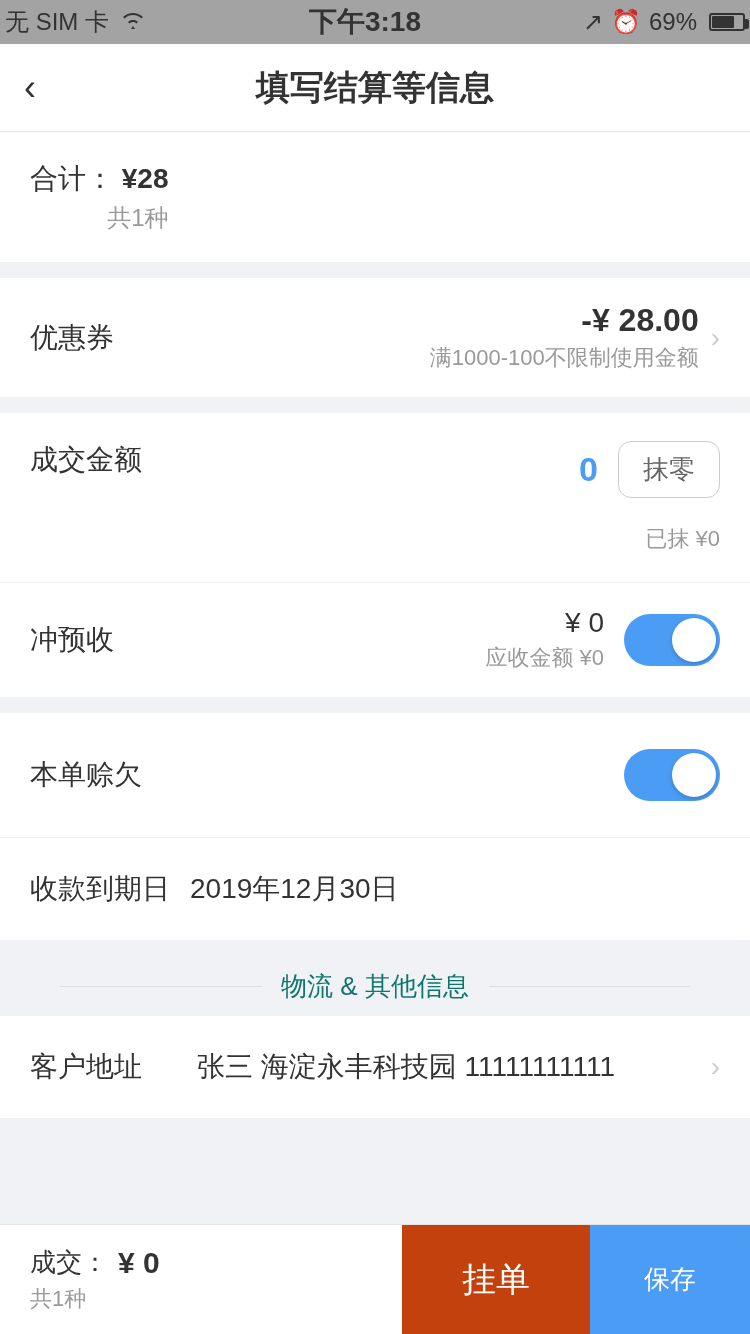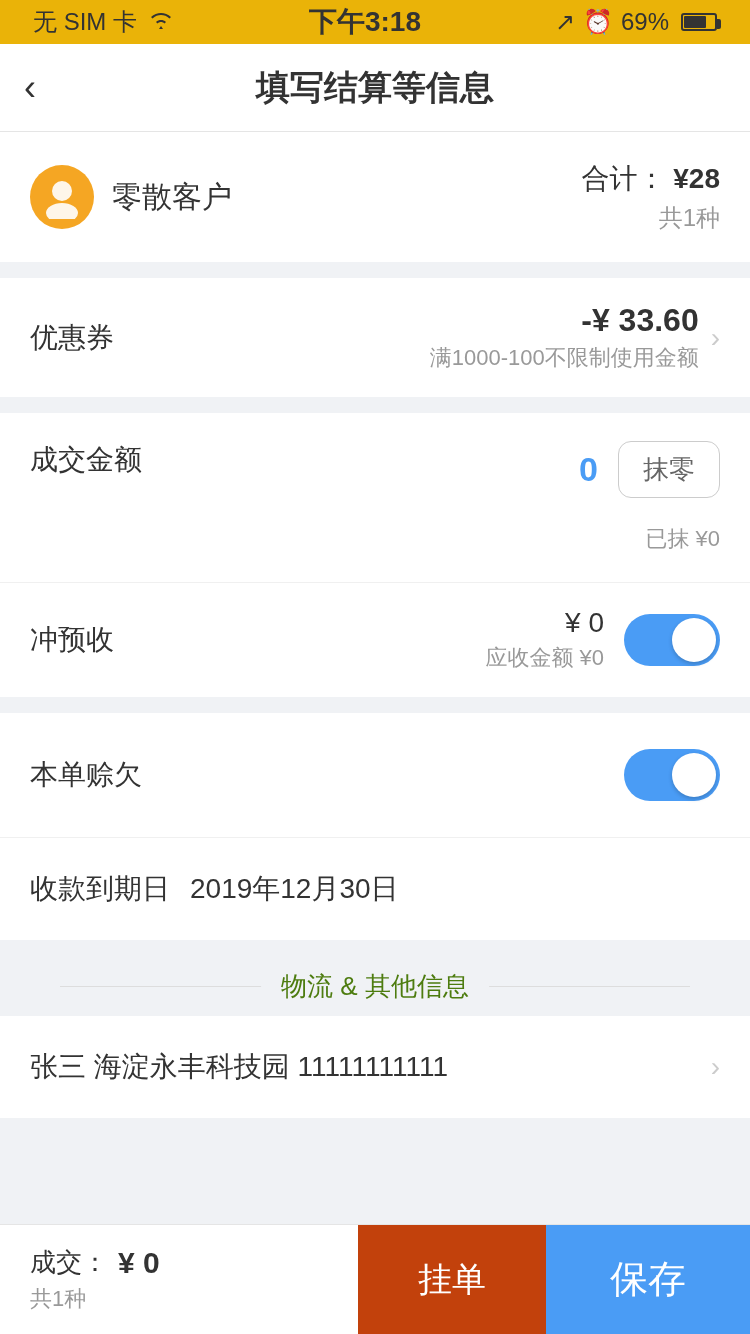--- a/index.html
+++ b/index.html
@@ -10,25 +10,25 @@
       background: #f0f2f5;
       font-family: -apple-system, 'PingFang SC', 'Helvetica Neue', Arial, sans-serif;
       font-size: 28px;
       color: #333;
       position: relative;
     }
 
     
     .status-bar {
       height: 44px;
-      background: #eab308;
-      display: flex;
-      align-items: center;
-      justify-content: space-between;
-      padding: 0 33px;
+      background: #a3a3a3;
+      display: flex;
+      align-items: center;
+      justify-content: space-between;
+      padding: 0 5px;
       font-size: 24px;
       font-weight: 500;
     }
     .status-left { display: flex; align-items: center; gap: 10px; }
     .status-center { font-size: 28px; font-weight: 600; }
     .status-right { display: flex; align-items: center; gap: 8px; font-size: 24px; }
 
     
     .nav-bar {
       height: 88px;
@@ -178,33 +178,33 @@
       margin: 0 30px;
     }
     .divider-text {
       position: absolute;
       top: 50%;
       left: 50%;
       transform: translate(-50%, -50%);
       background: #f0f2f5;
       padding: 0 20px;
       font-size: 26px;
-      color: #4d7c0f;
+      color: #0f766e;
       white-space: nowrap;
     }
 
     
     .address-row {
       padding: 32px 30px;
       display: flex;
       align-items: center;
       justify-content: space-between;
     }
     .address-label { font-size: 28px; color: #333; flex-shrink: 0; margin-right: 20px; }
-    .address-value { font-size: 28px; color: #333; flex: 1; }
+    .address-value { font-size: 28px; color: #333; flex: 1; margin-left: 35px; }
 
     
     .bottom-bar {
       position: fixed;
       bottom: 0;
       left: 0;
       width: 750px;
       height: 110px;
       background: #fff;
       display: flex;
@@ -225,27 +225,27 @@
       background: #c2410c;
       display: flex;
       align-items: center;
       justify-content: center;
       font-size: 34px;
       color: #fff;
       font-weight: 500;
       cursor: pointer;
     }
     .btn-save {
-      width: 204px;
+      width: 160px;
       height: 110px;
       background: #4a9cf5;
       display: flex;
       align-items: center;
       justify-content: center;
-      font-size: 38px;
+      font-size: 26px;
       color: #fff;
       font-weight: 500;
       cursor: pointer;
     }
     .battery { display: inline-block; width: 36px; height: 18px; border: 2px solid #333; border-radius: 3px; position: relative; margin-left: 4px; }
     .battery::after { content: ''; position: absolute; right: -6px; top: 4px; width: 4px; height: 10px; background: #333; border-radius: 0 2px 2px 0; }
     .battery-fill { position: absolute; left: 1px; top: 1px; bottom: 1px; width: 69%; background: #333; border-radius: 1px; }
   </style>
 </head>
 <body>
@@ -274,45 +274,36 @@
 
 <div class="nav-bar">
   <div class="nav-back">‹</div>
   <div class="nav-title">填写结算等信息</div>
 </div>
 
 <div class="content">
 
   <div class="card">
     <div class="customer-row">
-      <div class="customer-left">
-        <div class="avatar">
-          <svg viewBox="0 0 44 44" fill="none">
-            <circle cx="22" cy="16" r="10" fill="#fff" opacity="0.9"></circle>
-            <ellipse cx="22" cy="38" rx="16" ry="10" fill="#fff" opacity="0.9"></ellipse>
-          </svg>
-        </div>
-        <span class="customer-name">零散客户</span>
-      </div>
       <div class="customer-right">
         <div>
           <span>合计：</span>
           <span class="total-amount">¥28</span>
         </div>
         <div class="count-label">共1种</div>
       </div>
     </div>
   </div>
 
   <div class="card">
     <div class="row-item">
       <span class="row-label">优惠券</span>
       <div class="row-right">
         <div>
-          <div class="discount-amount">-¥ 33.60</div>
+          <div class="discount-amount">-¥ 28.00</div>
           <div class="discount-sub">满1000-100不限制使用金额</div>
         </div>
         <span class="chevron-icon">›</span>
       </div>
     </div>
   </div>
 
   <div class="card">
 
     <div style="padding: 28px 30px; display:flex; align-items:flex-start; justify-content:space-between;">
@@ -353,20 +344,21 @@
     </div>
   </div>
 
   <div style="padding: 20px 30px; background:#f0f2f5; position:relative; height:60px; display:flex; align-items:center;">
     <div class="divider-line" style="width:100%;"></div>
     <div class="divider-text">物流 &amp; 其他信息</div>
   </div>
 
   <div class="card">
     <div class="address-row">
+      <span class="address-label">客户地址</span>
       <span class="address-value">张三 海淀永丰科技园 11111111111</span>
       <span class="chevron-icon">›</span>
     </div>
   </div>
 
 </div>
 
 <div class="bottom-bar">
   <div class="bottom-info">
     <div class="bottom-trade">

